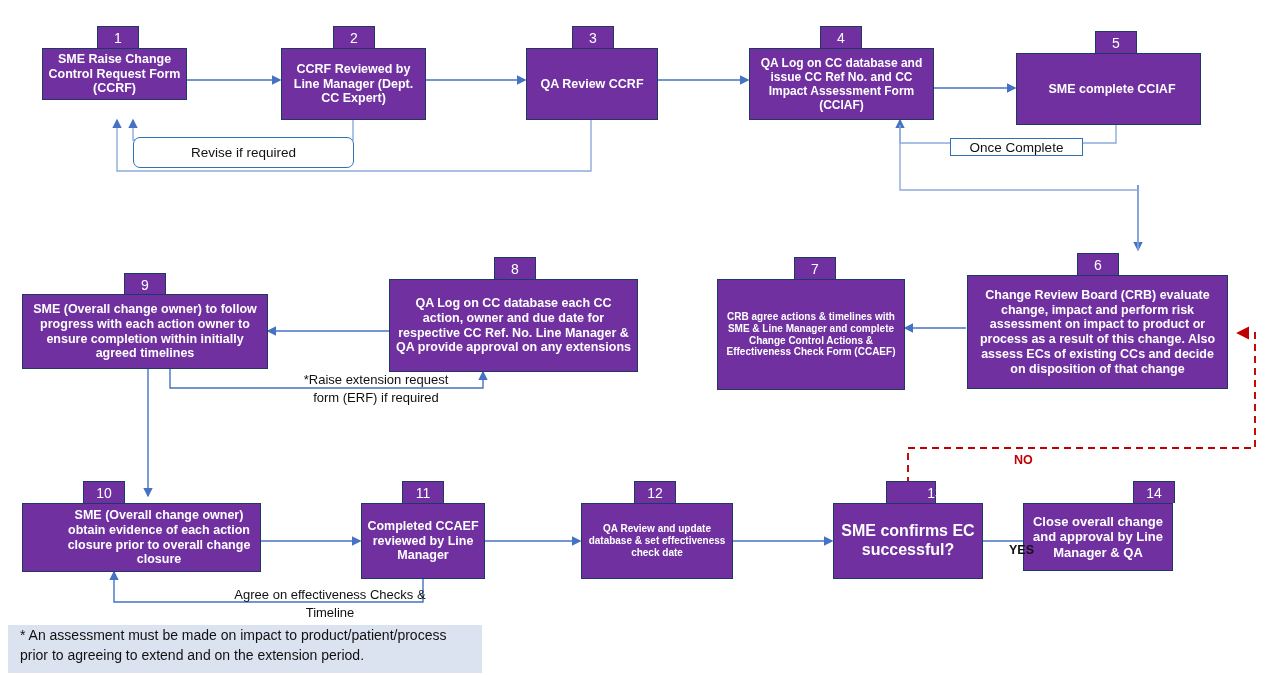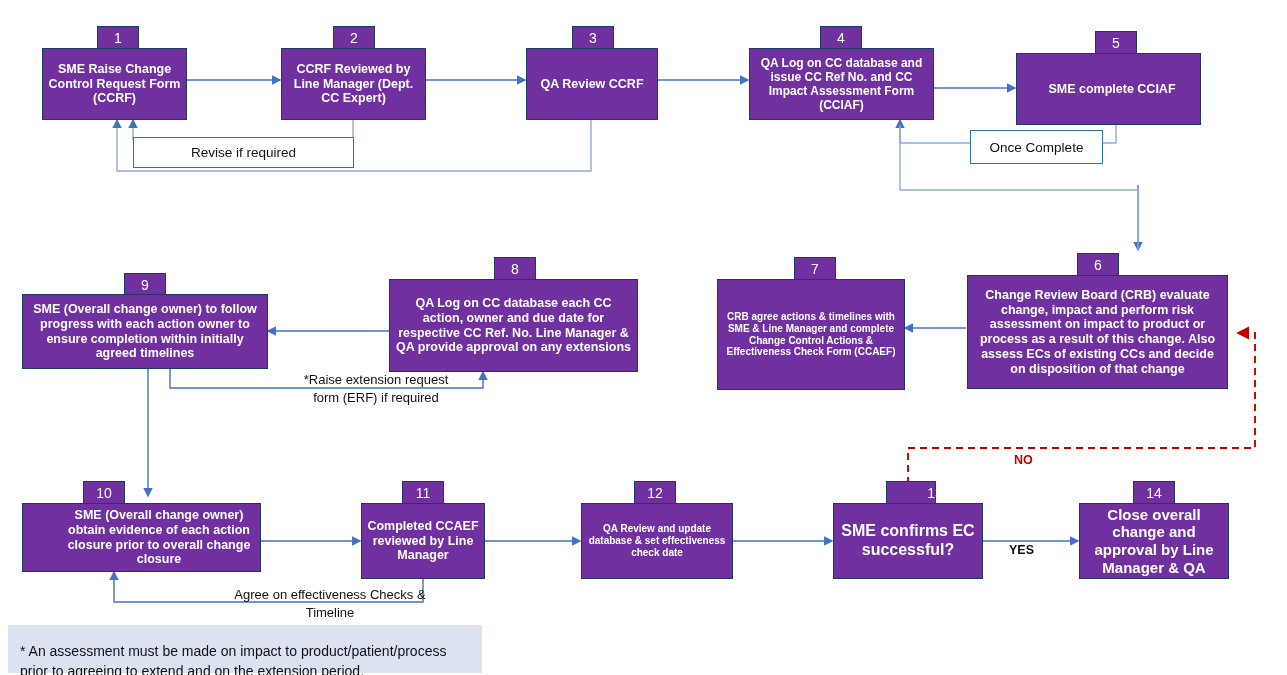--- a/index.html
+++ b/index.html
@@ -15,21 +15,21 @@
          font-size:14px;font-weight:normal;z-index:2;height:22px;width:42px;}
 
   .plabel{position:absolute;box-sizing:border-box;background:#ffffff;border:1px solid #2E74B5;
           color:#111111;font-size:13.5px;display:flex;align-items:center;justify-content:center;
           text-align:center;z-index:4;}
   .ptext{position:absolute;color:#111111;font-size:13px;line-height:1.35;z-index:4;
          background:transparent;text-align:center;}
   .redlbl{position:absolute;color:#C00000;font-size:12.5px;font-weight:bold;z-index:4;}
   .blklbl{position:absolute;color:#111111;font-size:12.5px;font-weight:bold;z-index:4;}
   .footnote{position:absolute;box-sizing:border-box;background:#DCE3F0;color:#111111;
-            font-size:14px;line-height:1.45;padding:16px 10px 8px 12px;z-index:4;}
+            font-size:14px;line-height:1.45;padding:0 10px 8px 12px;z-index:4;}
 </style>
 </head>
 <body>
 
 <div id="stage">
 
   <svg class="wires" viewBox="0 0 1287 675">
     <defs>
       <marker id="ah" markerWidth="7" markerHeight="7" refX="6" refY="3.5" orient="auto">
         <path d="M0,0 L7,3.5 L0,7 z" fill="#4472C4"></path>
@@ -69,21 +69,21 @@
     </g>
 
     <g fill="none" stroke="#C00000" stroke-width="1.9" stroke-dasharray="7,5">
       <path d="M908,496 L908,448 L1255,448 L1255,333 L1238,333" marker-end="url(#ahr)"></path>
     </g>
   </svg>
 
   <div class="badge" style="left:97px;top:26px;">
       <span>1</span>
     </div>
-  <div class="node" style="left:42px;top:48px;width:145px;height:72px;font-size:12.5px;">
+  <div class="node" style="left:42px;top:48px;width:145px;height:52px;font-size:12.5px;">
       <span>SME Raise  Change Control Request Form (CCRF)</span>
     </div>
 
   <div class="badge" style="left:333px;top:26px;">
       <span>2</span>
     </div>
   <div class="node" style="left:281px;top:48px;width:145px;height:72px;font-size:12.5px;">
       <span>CCRF Reviewed by Line Manager (Dept. CC Expert)</span>
     </div>
 
@@ -101,24 +101,24 @@
       <span>QA Log on CC database and issue CC Ref No. and CC Impact Assessment Form (CCIAF)</span>
     </div>
 
   <div class="badge" style="left:1095px;top:31px;">
       <span>5</span>
     </div>
   <div class="node" style="left:1016px;top:53px;width:185px;height:72px;font-size:12.5px;padding-left:12px;">
       <span>SME complete CCIAF</span>
     </div>
 
-  <div class="plabel" style="left:133px;top:137px;width:221px;height:31px;">
+  <div class="plabel" style="left:133px;top:137px;width:221px;height:31px;border-radius:7px;">
       <span>Revise if required</span>
     </div>
-  <div class="plabel" style="left:950px;top:130px;width:133px;height:34px;margin-left:20px;">
+  <div class="plabel" style="left:950px;top:138px;width:133px;height:18px;">
       <span>Once Complete</span>
     </div>
 
   <div class="badge" style="left:124px;top:273px;">
       <span>9</span>
     </div>
   <div class="node" style="left:22px;top:294px;width:246px;height:75px;font-size:12.5px;">
       <span>SME (Overall change owner) to follow progress with each action owner to ensure completion within initially agreed timelines</span>
     </div>
 
@@ -172,21 +172,21 @@
   <div class="badge" style="left:886px;top:481px;padding-left:48px;">
       <span>13</span>
     </div>
   <div class="node" style="left:833px;top:503px;width:150px;height:76px;font-size:16px;">
       <span>SME confirms EC successful?</span>
     </div>
 
   <div class="badge" style="left:1133px;top:481px;">
       <span>14</span>
     </div>
-  <div class="node" style="left:1079px;top:503px;width:150px;height:76px;font-size:15px;">
+  <div class="node" style="left:1023px;top:503px;width:150px;height:68px;font-size:13px;">
       <span>Close overall change and approval by Line Manager &amp; QA</span>
     </div>
 
   <div class="redlbl" style="left:1014px;top:453px;"><span>NO</span></div>
   <div class="blklbl" style="left:1009px;top:543px;"><span>YES</span></div>
 
   <div class="ptext" style="left:160px;top:586px;width:340px;">
     <div>Agree on effectiveness Checks &amp;</div>
     <div>Timeline</div>
   </div>

